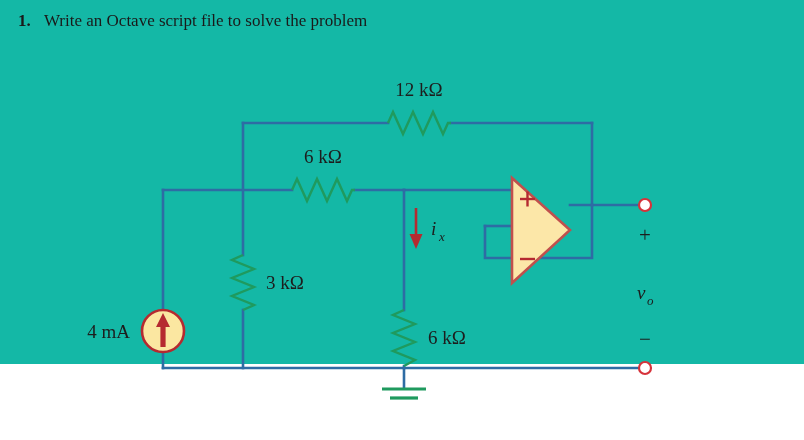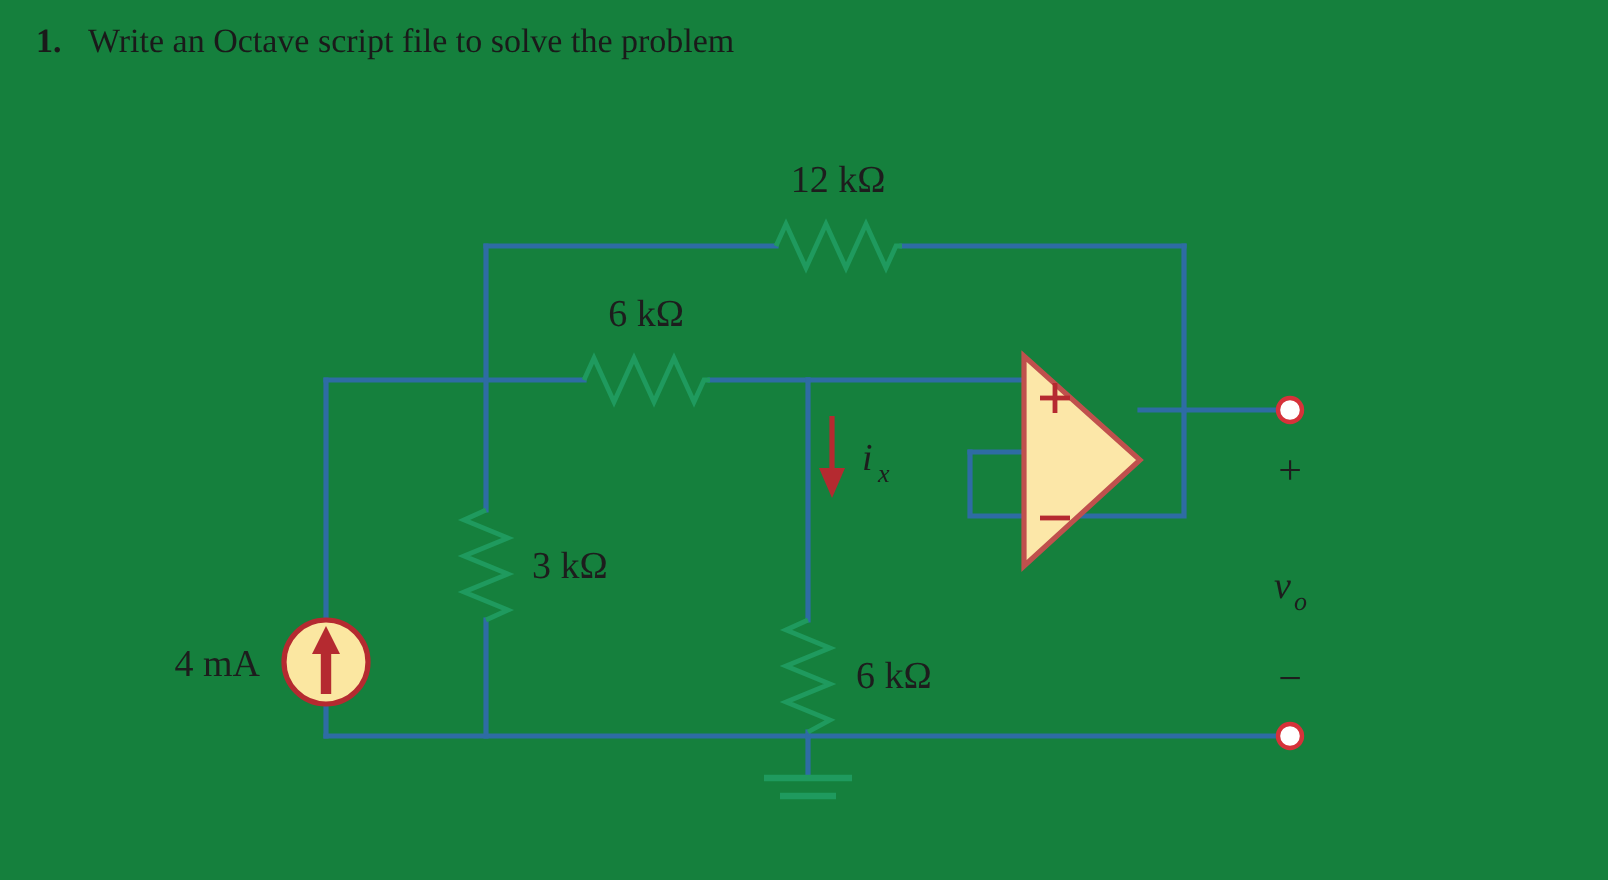--- a/index.html
+++ b/index.html
@@ -11,22 +11,22 @@
     width: 804px;
     height: 440px;
     font-family: "Liberation Serif", "DejaVu Serif", serif;
     color: #1a1a1a;
     overflow: hidden;
     position: relative;
   }
   #page {
     position: relative;
     width: 804px;
-    height: 440px;
-    background: #15803d;
+    height: 364px;
+    background: #14b8a6;
   }
   
   #problem-heading {
     position: absolute;
     left: 18px;
     top: 10px;
     width: 760px;
     font-size: 17px;
     line-height: 22px;
     white-space: nowrap;

